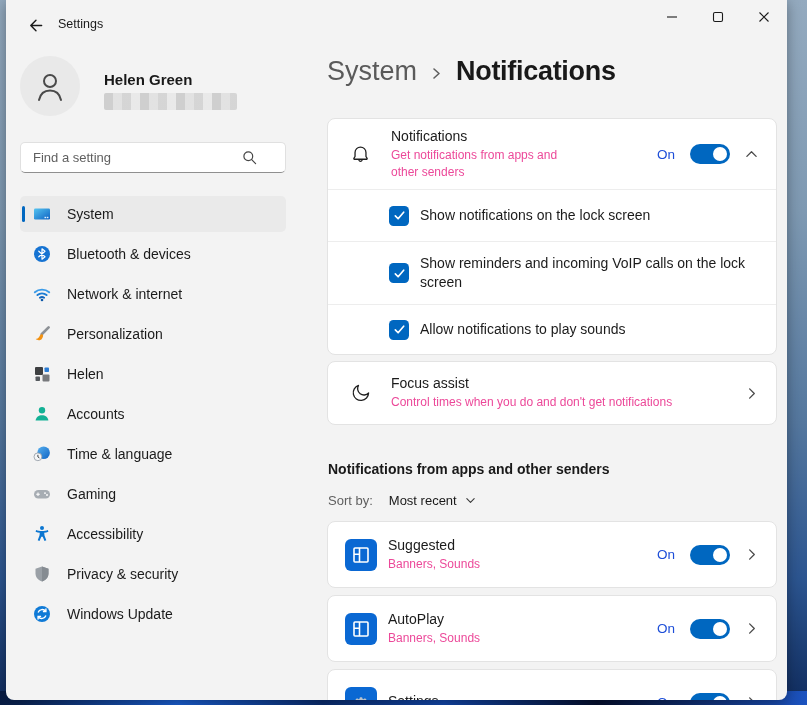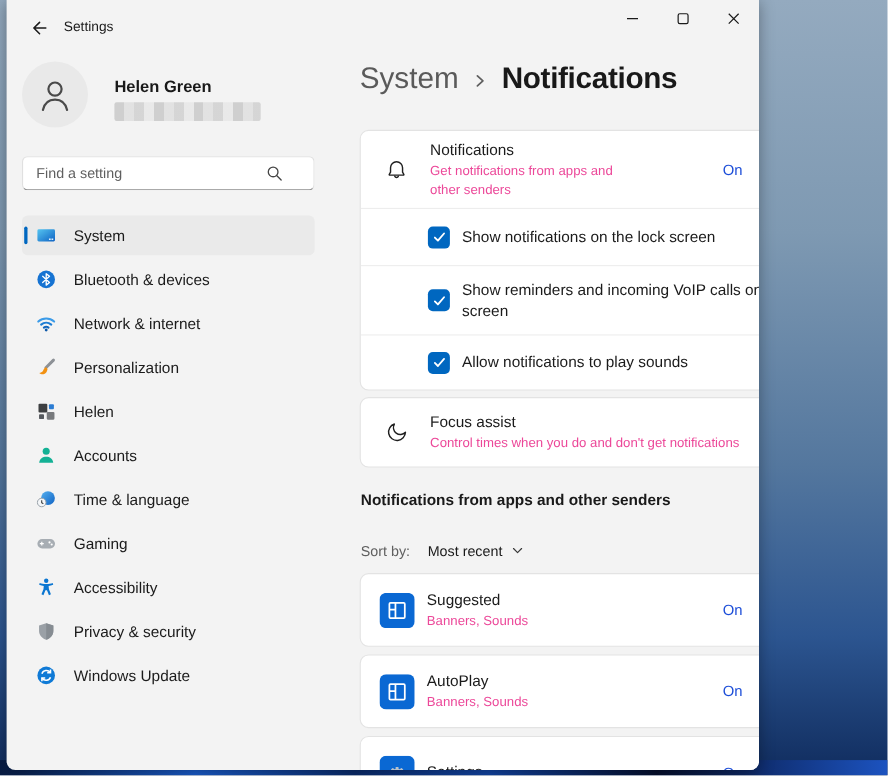--- a/index.html
+++ b/index.html
@@ -8,21 +8,21 @@
   .stage{
     position:relative; width:807px; height:705px; overflow:hidden;
     background:linear-gradient(180deg,#94aabf 0%,#7e99b2 30%,#54779e 60%,#2c5590 82%,#102c5e 100%);
   }
   .wallpaper-bottom{
     position:absolute; left:0; right:0; bottom:0; height:14px;
     background:linear-gradient(90deg,#081c44 0%,#1a5ed0 22%,#0a2c6e 40%,#1246a8 55%,#050f2e 74%,#1c53c0 100%);
   }
 
   .window{
-    position:absolute; left:6px; top:0; width:684px; height:700px;
+    position:absolute; left:6px; top:0; width:781px; height:700px;
     background:#f3f3f3; border-radius:0 0 8px 8px; overflow:hidden;
     box-shadow:0 2px 14px rgba(0,0,0,.35);
     color:#1b1b1b;
   }
 
   
   .titlebar{ position:absolute; top:0; left:0; right:0; height:50px; }
   .back-btn{ position:absolute; left:14px; top:11px; width:30px; height:28px;
     display:flex; align-items:center; justify-content:center; border-radius:5px; cursor:pointer; }
   .tb-title{ position:absolute; left:52px; top:17px; font-size:12.5px; color:#1b1b1b; }
@@ -74,21 +74,21 @@
 
   .toggle{ width:40px; height:20px; border-radius:10px; background:#0067c0; position:relative; cursor:pointer; }
   .toggle .knob{ position:absolute; right:3px; top:3px; width:14px; height:14px; border-radius:50%; background:#fff; }
   .chev{ margin-left:15px; display:flex; cursor:pointer; }
 
   .checkbox-row{ padding-left:61px; cursor:pointer; }
   .checkbox{ width:20px; height:20px; border-radius:4.5px; background:#0067c0; flex:none;
     display:flex; align-items:center; justify-content:center; cursor:pointer; }
   .checkbox-label{ margin-left:11px; font-size:14px; color:#1b1b1b; line-height:1.35; max-width:330px; }
 
-  .section-header{ position:absolute; left:322px; top:446px; font-size:14px; font-weight:700; color:#191919; }
+  .section-header{ position:absolute; left:322px; top:461px; font-size:14px; font-weight:700; color:#191919; }
   .sort-row{ position:absolute; left:322px; top:493px; display:flex; align-items:center; cursor:pointer; }
   .sort-label{ font-size:13px; color:#5f5f5f; }
   .sort-value{ font-size:13px; color:#191919; margin-left:5px;padding-left:11px; }
   .sort-chev{ margin-left:8px; display:flex; }
 
   .app-row{ display:flex; align-items:center; height:100%; padding:0 18px 0 17px; }
   .app-texts{ margin-left:11px; }
 
   .scrollbar{ position:absolute; left:791px; top:112px; width:2px; height:578px;
     background:#6e6e6e; border-radius:1px; cursor:pointer; }

